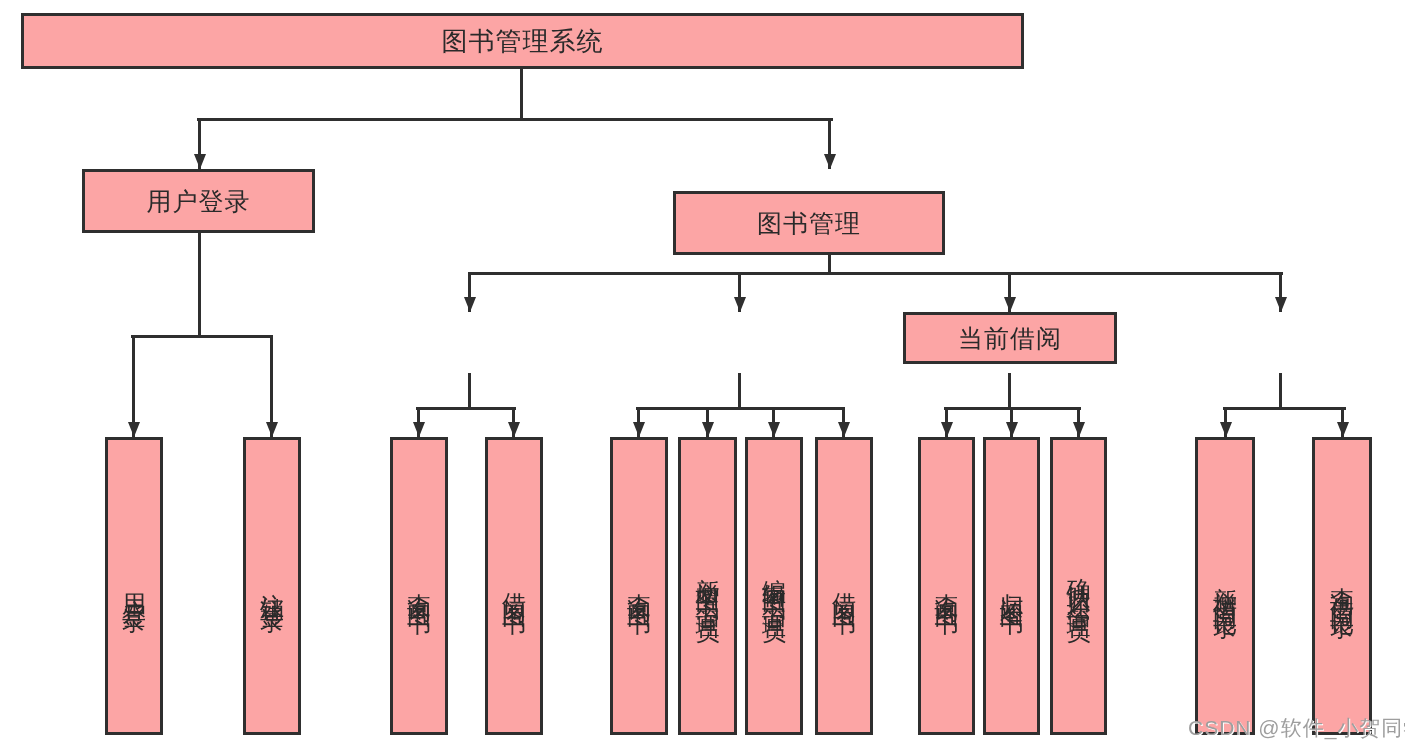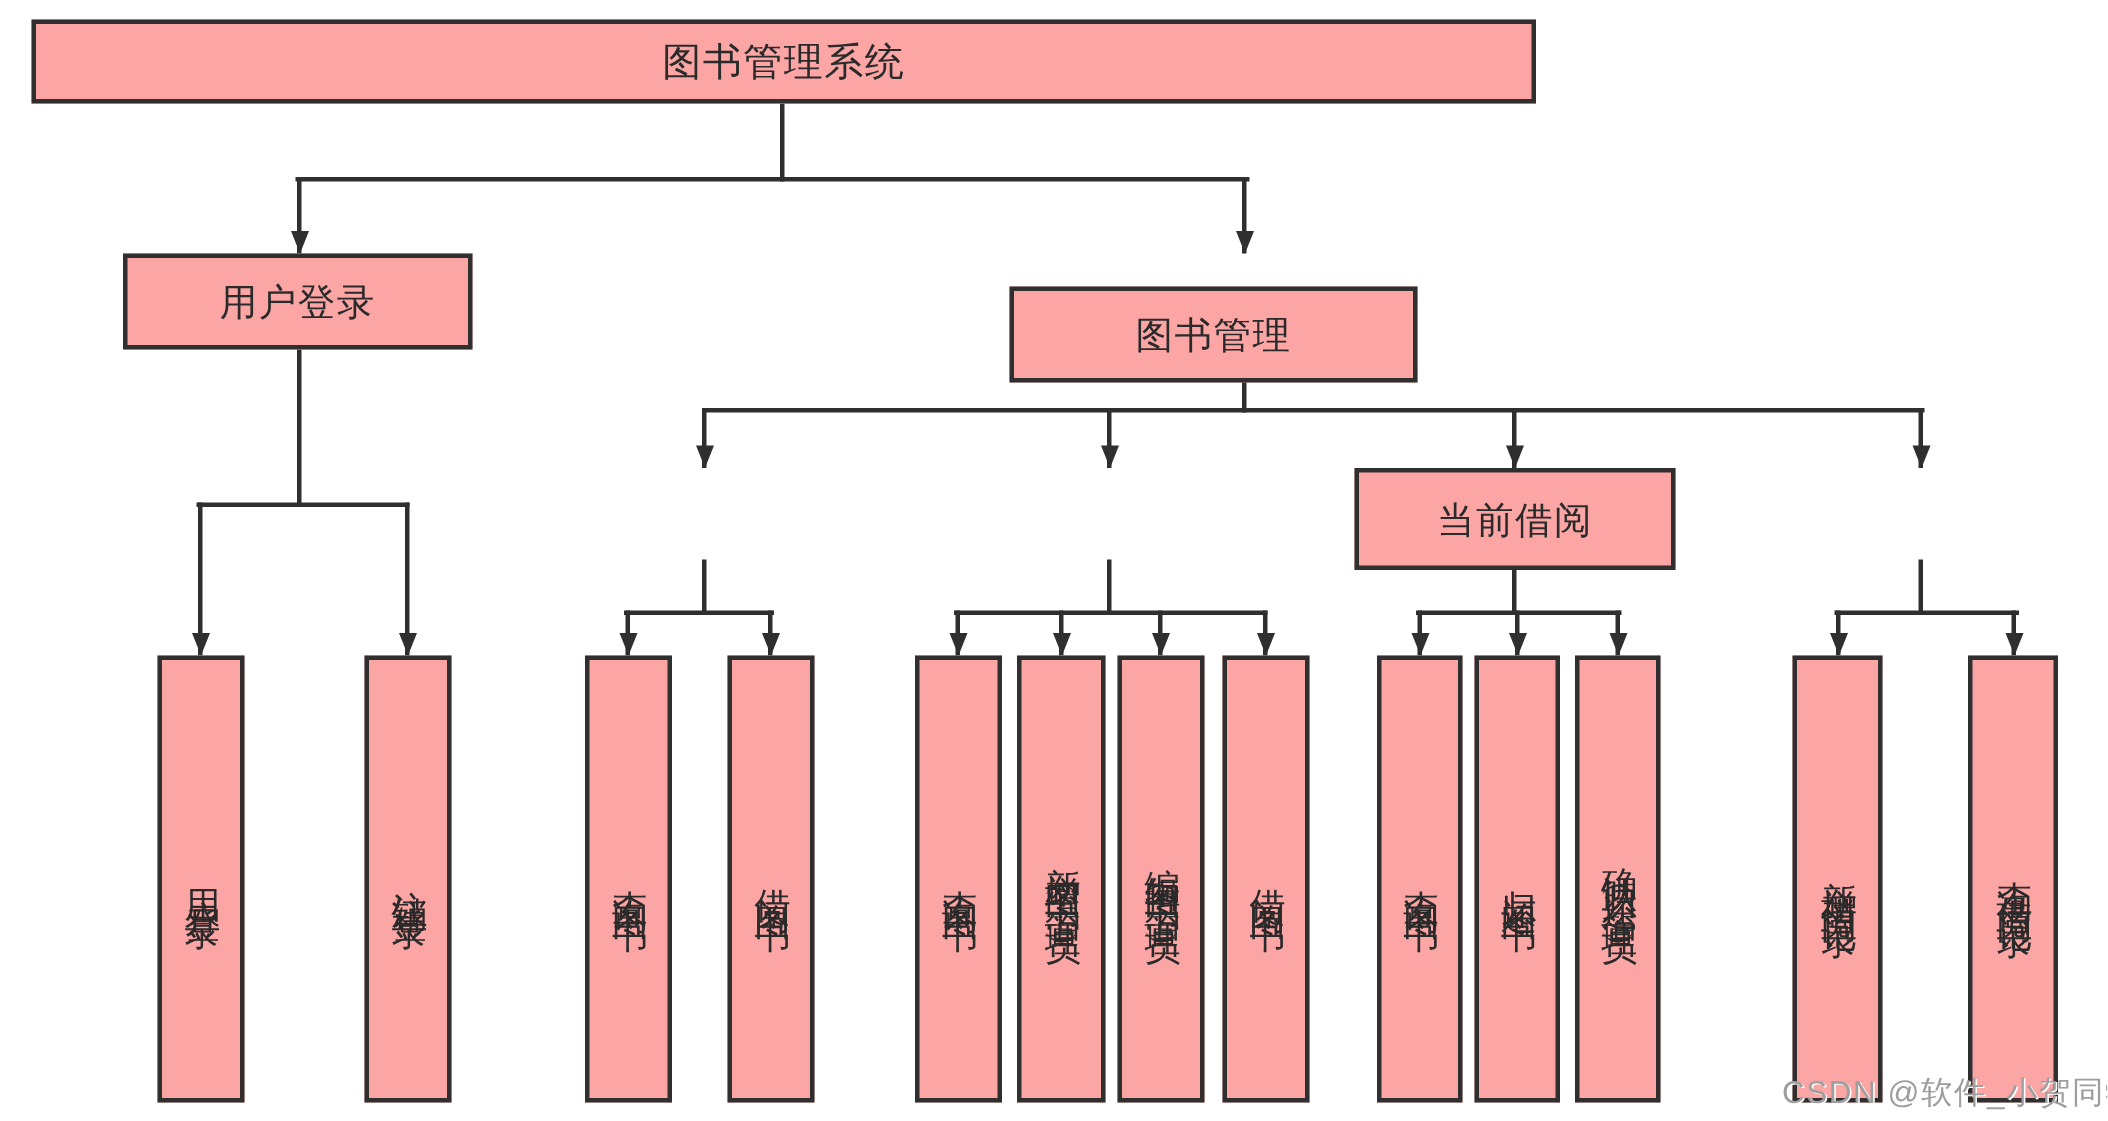--- a/index.html
+++ b/index.html
@@ -27,21 +27,21 @@
     border-top:15px solid #2f2f2f;
   }
   
   #b-root{left:21px;top:13px;width:1003px;height:56px;}
   
   #b-user-login{left:82px;top:169px;width:233px;height:64px;}
   #b-book-mgmt{left:673px;top:169px;width:272px;height:64px;margin-top:22px;}
   
   #b-new-book{left:362px;top:312px;width:215px;height:61px;}
   #b-book-borrow{left:633px;top:312px;width:215px;height:61px;}
-  #b-current-borrow{left:903px;top:312px;width:214px;height:68px;}
+  #b-current-borrow{left:903px;top:312px;width:214px;height:52px;}
   #b-borrow-record{left:1173px;top:312px;width:217px;height:61px;}
   
   .vbox{top:437px;height:298px;width:58px;}
   #l-ul-1{left:105px;} #l-ul-2{left:243px;}
   #l-nb-1{left:390px;} #l-nb-2{left:485px;}
   #l-bb-1{left:610px;} #l-bb-2{left:678px;width:59px;} #l-bb-3{left:745px;} #l-bb-4{left:815px;}
   #l-cb-1{left:918px;width:57px;} #l-cb-2{left:983px;width:57px;} #l-cb-3{left:1050px;width:57px;}
   #l-br-1{left:1195px;width:60px;} #l-br-2{left:1312px;width:60px;}
   
   #c1-v{left:520px;top:69px;height:52px;}

